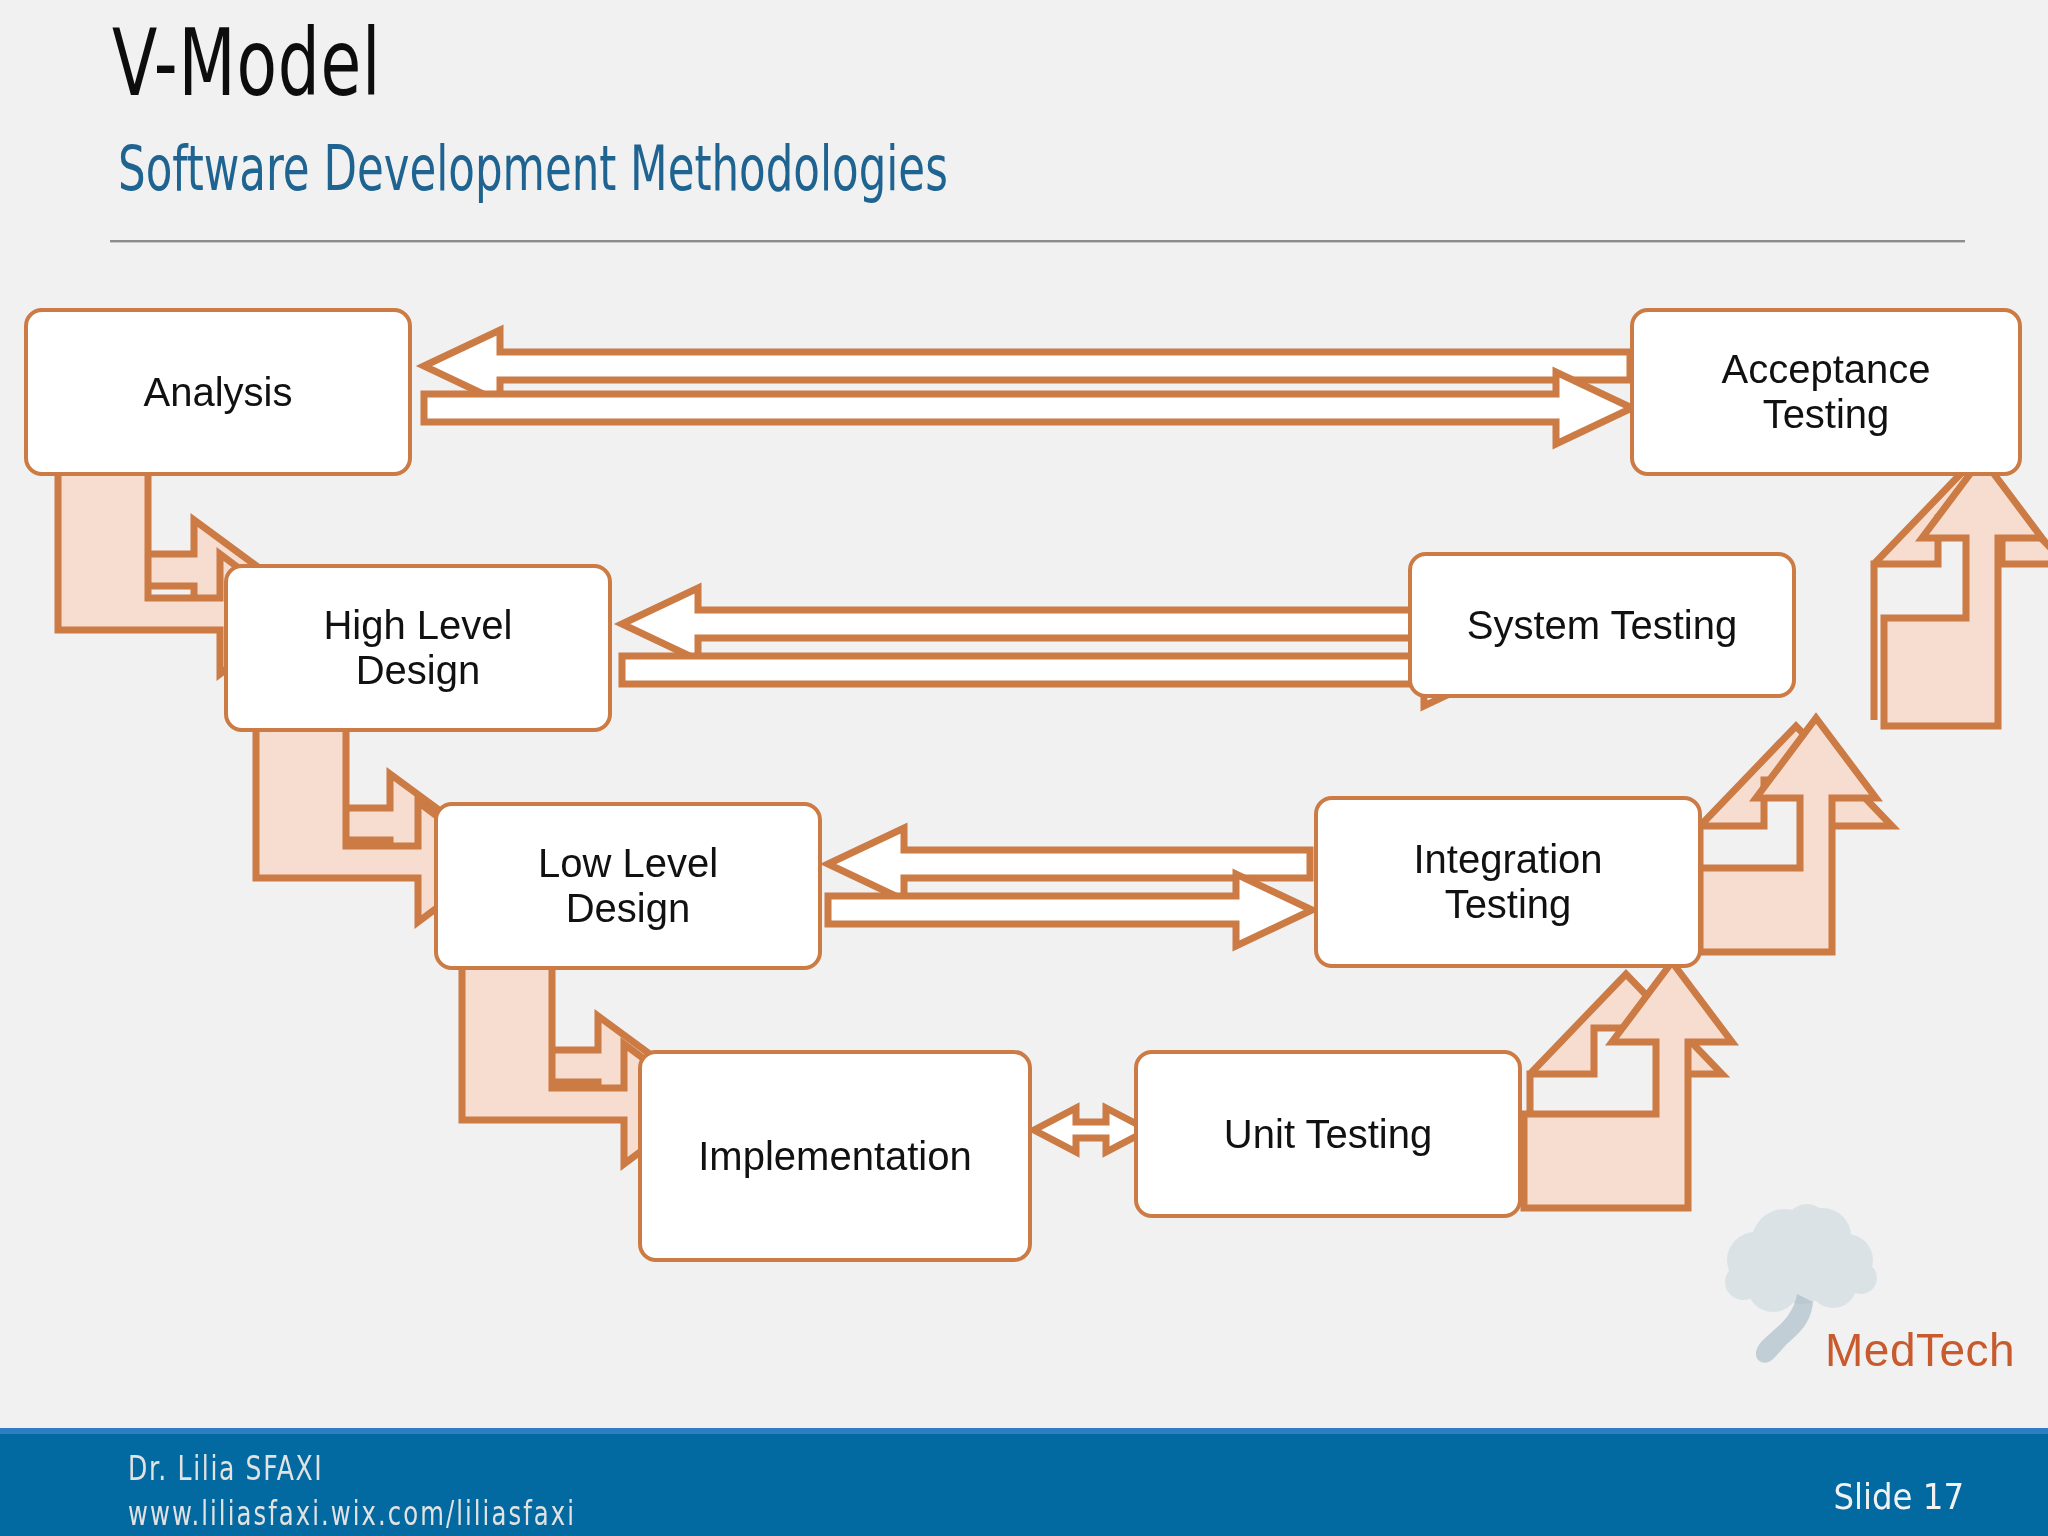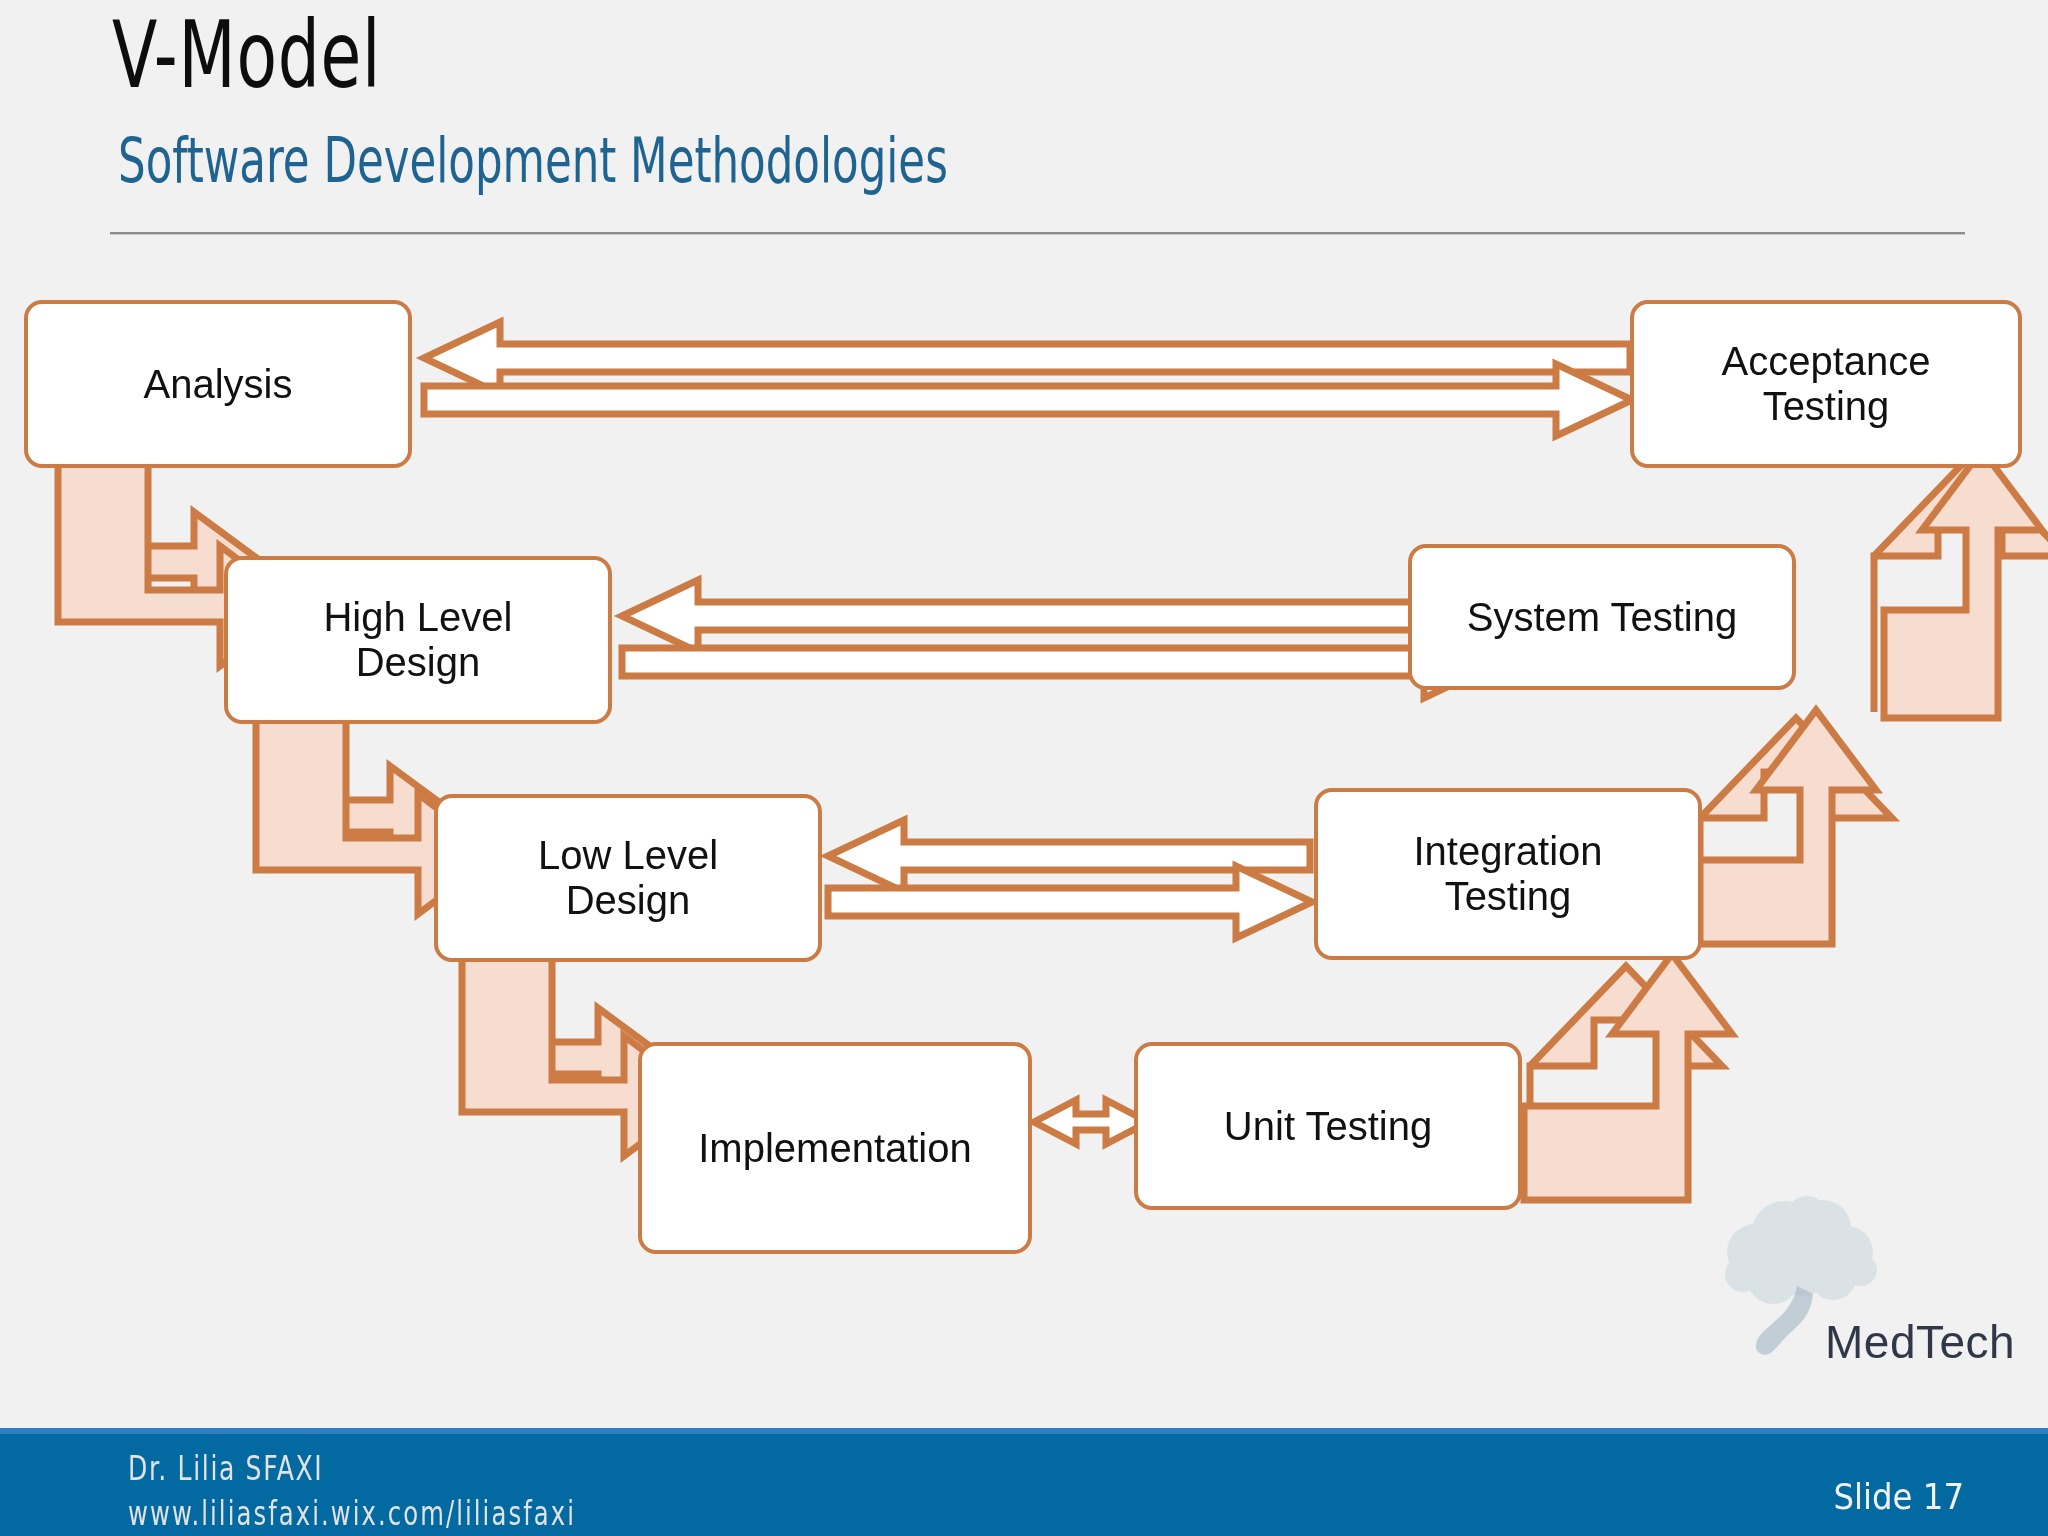--- a/index.html
+++ b/index.html
@@ -3,21 +3,21 @@
 <meta charset="utf-8">
 <style>
   html,body{margin:0;padding:0;}
   body{
     width:2048px;height:1536px;
     background:#F1F1F2;
     font-family:"Liberation Sans",sans-serif;
     overflow:hidden;
     position:relative;
   }
-  #slide{position:absolute;inset:0;background:#F1F1F2;}
+  #slide{position:absolute;inset:0;background:#F1F1F2;margin-top:8px;}
 
   
   #title{
     position:absolute;left:112px;top:10px;
     font-size:92px;line-height:1.0;
     color:#0D0D0D;
     font-family:"DejaVu Sans Condensed","Liberation Sans Narrow","Liberation Sans",sans-serif;
     transform:scaleX(.80);transform-origin:left top;
     letter-spacing:1px;font-weight:400;white-space:nowrap;
   }
@@ -50,21 +50,21 @@
     color:#111111;
     font-size:40px;line-height:1.12;
     font-family:"Liberation Sans",sans-serif;
     z-index:5;
   }
 
   
   #logo{position:absolute;left:1715px;top:1190px;width:300px;height:200px;z-index:3;}
   #logo .word{
     position:absolute;left:110px;top:125px;
-    font-size:46px;color:#0f172a;opacity:.85;
+    font-size:46px;color:#c2410c;opacity:.85;
     font-family:"Liberation Sans",sans-serif;letter-spacing:.5px;
   }
 
   
   #footer{
     position:absolute;left:0;bottom:0;width:2048px;height:108px;
     background:#0369a1;
   }
   #footer-accent{position:absolute;left:0;top:0;width:2048px;height:6px;background:#2E7EC4;}
   #footer .ftxt{

